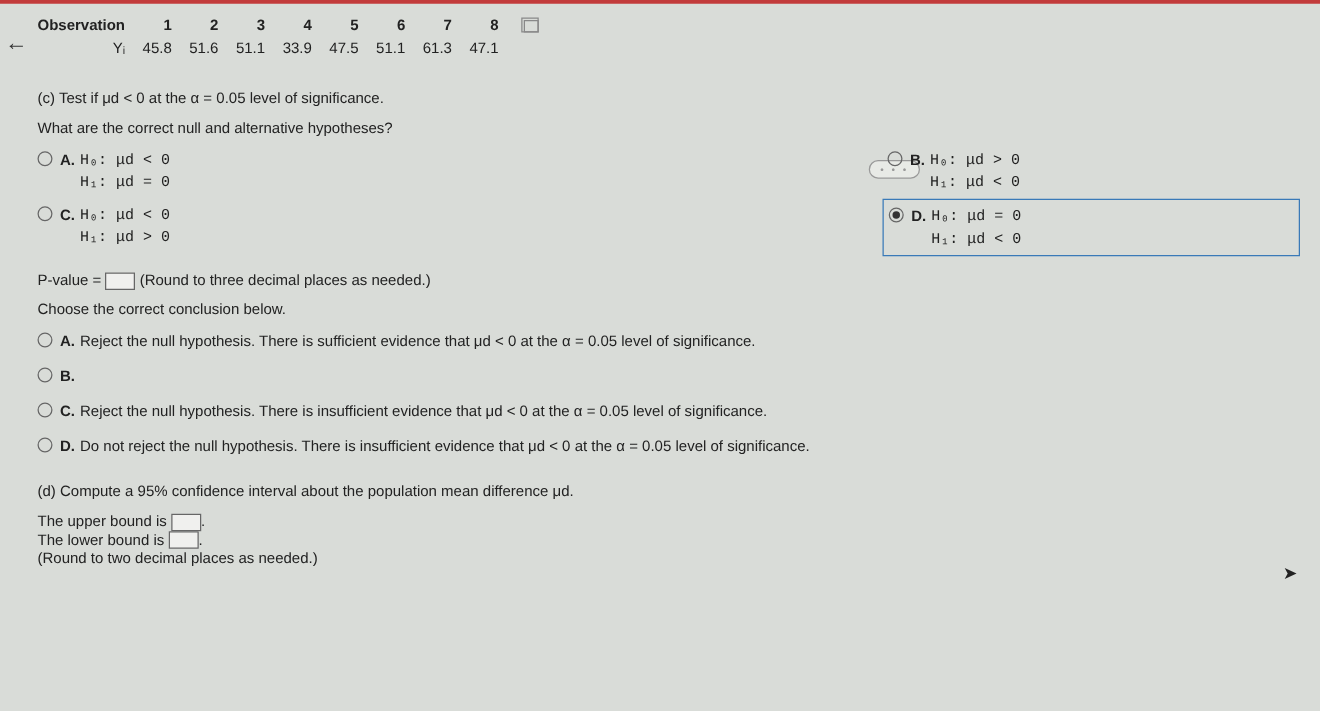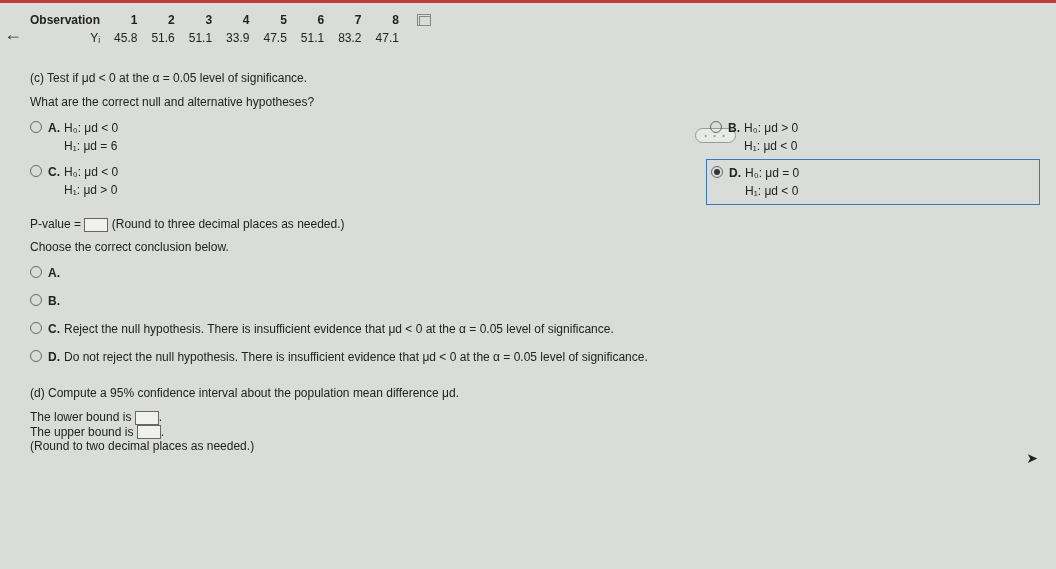--- a/index.html
+++ b/index.html
@@ -14,21 +14,21 @@
     .divider-dots { position: absolute; right: 320px; top: 128px; border: 1px solid #999; border-radius: 10px; padding: 2px 8px; font-size: 8px; letter-spacing: 2px; color: #999; background: #e8eae6; }
     .section { margin-top: 24px; }
     .q-text { margin-bottom: 10px; }
     .options-row { display: flex; }
     .options-left { flex: 0 0 680px; }
     .options-right { flex: 1; position: relative; }
     .option { display: flex; align-items: flex-start; margin-bottom: 8px; line-height: 1.5; }
     .radio { width: 12px; height: 12px; border: 1px solid #666; border-radius: 50%; margin-right: 6px; margin-top: 2px; flex-shrink: 0; display: inline-flex; align-items: center; justify-content: center; }
     .radio.selected::after { content: ''; width: 6px; height: 6px; background: #333; border-radius: 50%; display: block; }
     .opt-label { font-weight: bold; margin-right: 4px; }
-    .opt-body { display: flex; flex-direction: column; }
+    .opt-body { display: flex; flex-direction: column; font-family: Liberation Mono, monospace; }
     .selected-box { border: 1px solid #3a7ab8; padding: 4px 60px 4px 4px; margin-left: -4px; margin-top: -4px; }
     .inline-input { width: 24px; height: 14px; border: 1px solid #666; display: inline-block; vertical-align: middle; background: #f0f0ee; }
     .pvalue-row { margin-top: 10px; margin-bottom: 8px; }
     .conclusion-opts .option { margin-bottom: 10px; }
     .cursor { position: absolute; right: 18px; top: 450px; font-size: 14px; }
     .copy-icon { display: inline-block; width: 12px; height: 10px; border: 1px solid #888; position: relative; margin-left: 6px; vertical-align: middle; }
     .copy-icon::after { content: ''; position: absolute; width: 12px; height: 10px; border: 1px solid #888; left: -3px; top: -3px; }
   </style>
 </head>
 <body>
@@ -54,41 +54,41 @@
       <th><span class="copy-icon"></span></th>
     </tr>
     <tr>
       <td>Yᵢ</td>
       <td>45.8</td>
       <td>51.6</td>
       <td>51.1</td>
       <td>33.9</td>
       <td>47.5</td>
       <td>51.1</td>
-      <td>83.2</td>
+      <td>61.3</td>
       <td>47.1</td>
       <td></td>
     </tr>
   </tbody>
     </table>
 
   <div class="divider-dots">• • •</div>
 
   <div class="section">
     <div class="q-text">(c) Test if μd &lt; 0 at the α = 0.05 level of significance.</div>
     <div class="q-text">What are the correct null and alternative hypotheses?</div>
 
     <div class="options-row">
       <div class="options-left">
         <div class="option">
           <span class="radio"></span>
           <span class="opt-label">A.</span>
           <span class="opt-body">
             <span>H₀: μd &lt; 0</span>
-            <span>H₁: μd = 6</span>
+            <span>H₁: μd = 0</span>
           </span>
         </div>
         <div class="option">
           <span class="radio"></span>
           <span class="opt-label">C.</span>
           <span class="opt-body">
             <span>H₀: μd &lt; 0</span>
             <span>H₁: μd &gt; 0</span>
           </span>
         </div>
@@ -120,45 +120,46 @@
       <span class="inline-input"></span>
       <span>(Round to three decimal places as needed.)</span>
     </div>
 
     <div class="q-text">Choose the correct conclusion below.</div>
 
     <div class="conclusion-opts">
       <div class="option">
         <span class="radio"></span>
         <span class="opt-label">A.</span>
+        <span>Reject the null hypothesis. There is sufficient evidence that μd &lt; 0 at the α = 0.05 level of significance.</span>
       </div>
       <div class="option">
         <span class="radio"></span>
         <span class="opt-label">B.</span>
       </div>
       <div class="option">
         <span class="radio"></span>
         <span class="opt-label">C.</span>
         <span>Reject the null hypothesis. There is insufficient evidence that μd &lt; 0 at the α = 0.05 level of significance.</span>
       </div>
       <div class="option">
         <span class="radio"></span>
         <span class="opt-label">D.</span>
         <span>Do not reject the null hypothesis. There is insufficient evidence that μd &lt; 0 at the α = 0.05 level of significance.</span>
       </div>
     </div>
 
     <div class="q-text" style="margin-top:20px">(d) Compute a 95% confidence interval about the population mean difference μd.</div>
 
     <div>
-      <span>The lower bound is</span>
+      <span>The upper bound is</span>
       <span class="inline-input"></span>.
     </div>
     <div>
-      <span>The upper bound is</span>
+      <span>The lower bound is</span>
       <span class="inline-input"></span>.
     </div>
     <div>(Round to two decimal places as needed.)</div>
 
   </div>
 </div>
 
 <span class="cursor">➤</span>
 
 </body></html>

